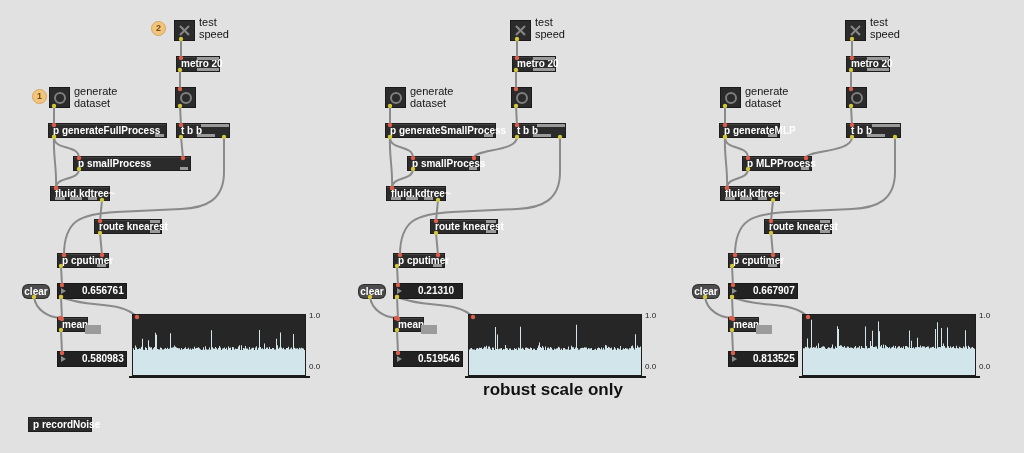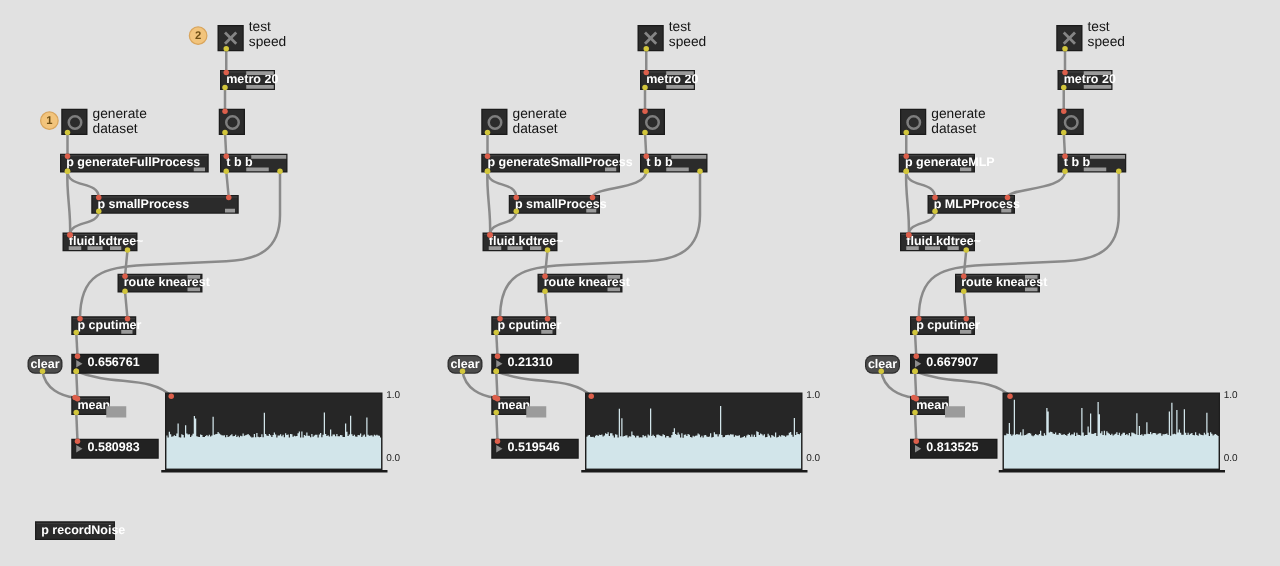--- a/index.html
+++ b/index.html
@@ -10,21 +10,21 @@
   .footerlayer{position:absolute;left:0;top:0;width:1024px;height:453px;z-index:2;}
   .objbox{position:absolute;height:13px;background:#2b2b2b;box-shadow:0 0 0 1px #1d1d1d, inset 0 1px 0 rgba(255,255,255,.10);
           color:#fff;font-size:10px;font-weight:bold;line-height:13px;padding-left:4px;white-space:nowrap;box-sizing:border-box;}
   .notch{position:absolute;height:3px;background:#9a9a9a;}
   .msgbox{position:absolute;width:26px;height:13px;background:#4c4c4c;border-radius:5px;color:#fff;font-weight:bold;
           font-size:10px;line-height:13px;text-align:center;box-shadow:0 0 0 1px #2e2e2e;}
   .numbox{position:absolute;width:68px;height:14px;background:#222;box-shadow:0 0 0 1px #181818;color:#fff;
           font-size:10px;font-weight:bold;line-height:14px;box-sizing:border-box;}
   .numbox .tri{position:absolute;left:3px;top:3.5px;width:0;height:0;border-left:5px solid #8d8d8d;
           border-top:3.5px solid transparent;border-bottom:3.5px solid transparent;}
-  .numbox .txt{margin-left:12px;}
+  .numbox .txt{margin-left:24px;}
   .toggle,.bangbtn{position:absolute;width:19px;height:19px;background:#2b2b2b;box-shadow:0 0 0 1px #1a1a1a;}
   .bangbtn .circle{position:absolute;left:3.5px;top:3.5px;width:8px;height:8px;border:2px solid #7e7e7e;border-radius:50%;}
   .comment{position:absolute;font-size:11px;line-height:11.5px;color:#141414;white-space:nowrap;}
   .badge{position:absolute;width:15px;height:15px;border-radius:50%;background:#f2c47c;border:1px solid #d9a55c;
          color:#6e4e14;font-size:9px;font-weight:bold;text-align:center;line-height:13px;box-sizing:border-box;}
   .scope{position:absolute;width:172px;height:60px;background:#262626;box-shadow:0 0 0 1px #1d1d1d;}
   .scope svg{display:block;}
   .scope-underline{position:absolute;height:2px;background:#1a1a1a;}
   .tick{position:absolute;font-size:8px;color:#222;}
   .caption{position:absolute;transform:translateX(-50%);font-size:17px;font-weight:bold;color:#111;white-space:nowrap;}
@@ -239,20 +239,21 @@
       <span class="txt">0.519546</span>
     </div>
     <div class="scope" style="left:133px;top:315px">
       <svg class="scope-svg" width="172" height="60">
           <path d="M0 60L0 34.4L1 34.4L1 33.4L2 33.4L2 33.0L3 33.0L3 34.3L4 34.3L4 34.5L5 34.5L5 34.4L6 34.4L6 34.9L7 34.9L7 33.6L8 33.6L8 33.0L9 33.0L9 33.8L10 33.8L10 32.7L11 32.7L11 33.0L12 33.0L12 32.6L13 32.6L13 34.1L14 34.1L14 33.3L15 33.3L15 31.6L16 31.6L16 32.2L17 32.2L17 30.7L18 30.7L18 33.7L19 33.7L19 31.5L20 31.5L20 31.6L21 31.6L21 33.4L22 33.4L22 34.9L23 34.9L23 32.4L24 32.4L24 32.7L25 32.7L25 35.0L26 35.0L26 12.0L27 12.0L27 33.9L28 33.9L28 19.6L29 19.6L29 34.2L30 34.2L30 33.8L31 33.8L31 33.4L32 33.4L32 33.1L33 33.1L33 34.9L34 34.9L34 33.9L35 33.9L35 34.2L36 34.2L36 30.1L37 30.1L37 33.0L38 33.0L38 33.5L39 33.5L39 35.0L40 35.0L40 33.5L41 33.5L41 33.6L42 33.6L42 34.9L43 34.9L43 34.7L44 34.7L44 35.0L45 35.0L45 32.9L46 32.9L46 33.9L47 33.9L47 33.5L48 33.5L48 35.0L49 35.0L49 32.6L50 32.6L50 33.3L51 33.3L51 11.8L52 11.8L52 33.8L53 33.8L53 32.7L54 32.7L54 33.7L55 33.7L55 34.9L56 34.9L56 32.8L57 32.8L57 32.6L58 32.6L58 33.1L59 33.1L59 33.6L60 33.6L60 33.9L61 33.9L61 32.4L62 32.4L62 32.9L63 32.9L63 34.9L64 34.9L64 33.7L65 33.7L65 33.7L66 33.7L66 34.9L67 34.9L67 35.0L68 35.0L68 33.0L69 33.0L69 30.5L70 30.5L70 27.5L71 27.5L71 32.1L72 32.1L72 32.9L73 32.9L73 31.0L74 31.0L74 32.5L75 32.5L75 34.9L76 34.9L76 31.6L77 31.6L77 35.1L78 35.1L78 32.8L79 32.8L79 32.6L80 32.6L80 33.8L81 33.8L81 32.1L82 32.1L82 32.7L83 32.7L83 34.5L84 34.5L84 34.9L85 34.9L85 33.5L86 33.5L86 34.2L87 34.2L87 33.6L88 33.6L88 33.3L89 33.3L89 31.7L90 31.7L90 32.5L91 32.5L91 34.7L92 34.7L92 33.5L93 33.5L93 34.9L94 34.9L94 33.1L95 33.1L95 33.0L96 33.0L96 34.2L97 34.2L97 34.6L98 34.6L98 34.2L99 34.2L99 31.5L100 31.5L100 35.0L101 35.0L101 34.5L102 34.5L102 30.8L103 30.8L103 32.3L104 32.3L104 32.3L105 32.3L105 34.1L106 34.1L106 32.4L107 32.4L107 9.8L108 9.8L108 33.0L109 33.0L109 34.7L110 34.7L110 34.6L111 34.6L111 33.2L112 33.2L112 32.9L113 32.9L113 32.7L114 32.7L114 33.1L115 33.1L115 32.3L116 32.3L116 32.5L117 32.5L117 32.5L118 32.5L118 34.3L119 34.3L119 33.1L120 33.1L120 33.5L121 33.5L121 33.5L122 33.5L122 33.1L123 33.1L123 35.1L124 35.1L124 34.9L125 34.9L125 34.6L126 34.6L126 33.7L127 33.7L127 35.0L128 35.0L128 33.3L129 33.3L129 32.5L130 32.5L130 33.0L131 33.0L131 34.3L132 34.3L132 32.5L133 32.5L133 34.4L134 34.4L134 32.8L135 32.8L135 34.6L136 34.6L136 30.0L137 30.0L137 30.5L138 30.5L138 33.0L139 33.0L139 31.8L140 31.8L140 32.4L141 32.4L141 33.3L142 33.3L142 32.4L143 32.4L143 34.7L144 34.7L144 34.5L145 34.5L145 32.0L146 32.0L146 33.4L147 33.4L147 35.0L148 35.0L148 32.9L149 32.9L149 33.6L150 33.6L150 34.3L151 34.3L151 30.9L152 30.9L152 35.0L153 35.0L153 34.5L154 34.5L154 33.3L155 33.3L155 34.1L156 34.1L156 32.9L157 32.9L157 33.4L158 33.4L158 33.6L159 33.6L159 34.4L160 34.4L160 33.3L161 33.3L161 33.2L162 33.2L162 31.2L163 31.2L163 30.6L164 30.6L164 32.7L165 32.7L165 34.4L166 34.4L166 19.3L167 19.3L167 32.9L168 32.9L168 30.5L169 30.5L169 32.2L170 32.2L170 32.4L171 32.4L171 31.4L172 31.4L172 60Z" fill="#d2e5ea"></path>
         </svg>
     </div>
     <div class="scope-underline" style="left:129px;top:376px;width:181px"></div>
     <div class="tick" style="left:309px;top:311px">1.0</div>
     <div class="tick" style="left:309px;top:362px">0.0</div>
+    <div class="caption" style="left:217px;top:380px">robust scale only</div>
   </div>
 
   <div class="column" style="left:671px">
     <div class="toggle" style="left:175px;top:21px">
       <svg width="19" height="19">
           <line x1="5" y1="5" x2="14" y2="14" stroke="#858585" stroke-width="2.2"></line>
           <line x1="14" y1="5" x2="5" y2="14" stroke="#858585" stroke-width="2.2"></line>
         </svg>
     </div>
     <div class="comment" style="left:199px;top:17px">

